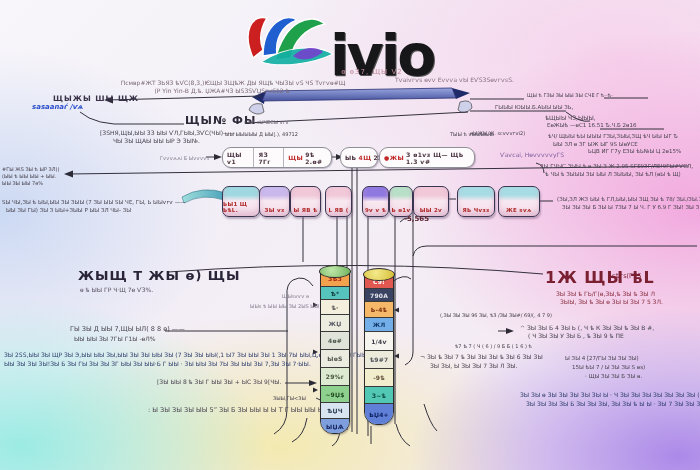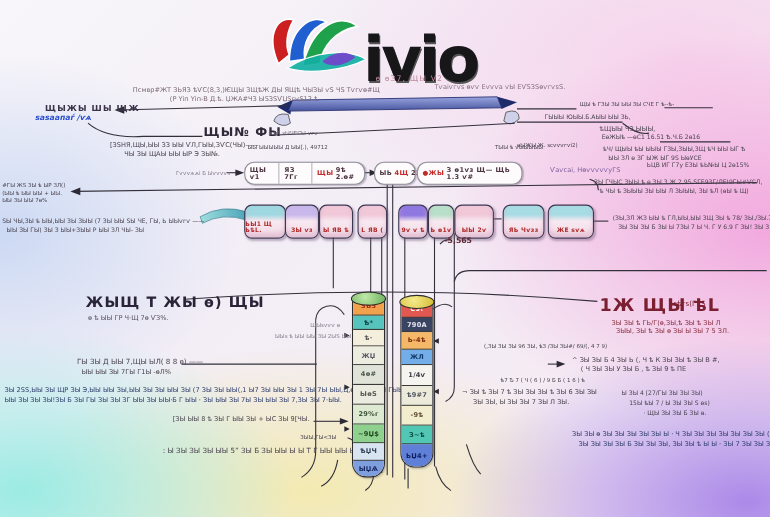--- a/index.html
+++ b/index.html
@@ -142,21 +142,21 @@
     </g>
   </svg>
 
   <span class="t brand" style="left:330px;top:4px;">ivio</span>
   <span class="t ctr" style="left:372px;top:68px;font-size:7px;color:#c08a9a;letter-spacing:1px;">ѳ ѳЗ7, ЩЫ V2</span>
 
   <span class="t ctr" style="left:233px;top:79px;font-size:6px;color:#7c6a76;">Псмвр#ЖТ ЗЬЯЗ ѣѴС(8,3,)ѤЩЫ ЗЩѣЖ ДЫ ЯЩѣ ЧЫЗЫ ѵЅ ЧЅ Тѵгѵѳ#Щ</span>
   <span class="t ctr" style="left:222px;top:87px;font-size:6px;color:#7c6a76;">(Р Үіп Үіп-В Д.ѣ. ЏЖА#ЧЗ ЫЅЗЅѴЏЅгѵЅ12 ѣ</span>
   <span class="t" style="left:395px;top:76px;font-size:6px;color:#8a7080;">Тѵаіѵгѵѕ ѳѵѵ Еѵѵѵа ѵЫ ЕѴЅЗЅѳѵгѵѕЅ.</span>
 
-  <span class="t" style="left:26px;top:94px;font-size:7.5px;font-weight:bold;color:#3a3248;letter-spacing:1px;padding-left:15px;">ЩЫЖЫ ШЫ ЩЖ</span>
+  <span class="t" style="left:38px;top:94px;font-size:7.5px;font-weight:bold;color:#3a3248;letter-spacing:1px;padding-left:15px;">ЩЫЖЫ ШЫ ЩЖ</span>
   <span class="t" style="left:32px;top:103px;font-size:7px;font-weight:bold;font-style:italic;color:#2b4ecc;">ѕаѕаапаѓ /ѵѧ</span>
 
 
   <span class="t" style="left:185px;top:114px;font-size:11px;font-weight:bold;color:#2e2838;letter-spacing:1px;">ЩЫ№ ФЫ</span>
   <span class="t" style="left:244px;top:119px;font-size:5px;color:#6a6070;">ѕ ѣА ѕЫЧЕСЫ ѵгѵ</span>
 
   <div class="pill" style="left:222px;width:108px;">
     <div class="seg">
         <span>ЩЫ ѵ1</span>
       </div>

